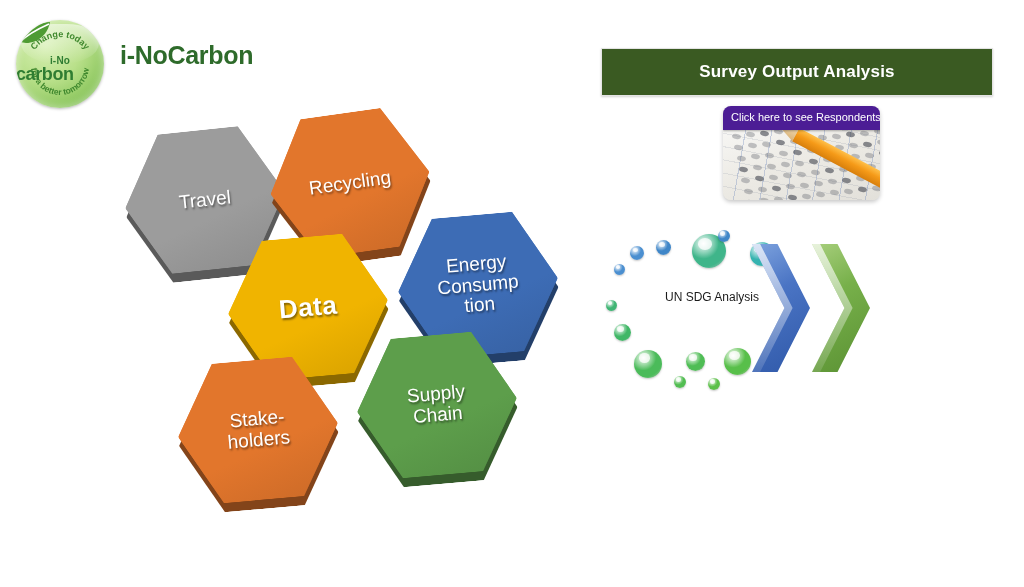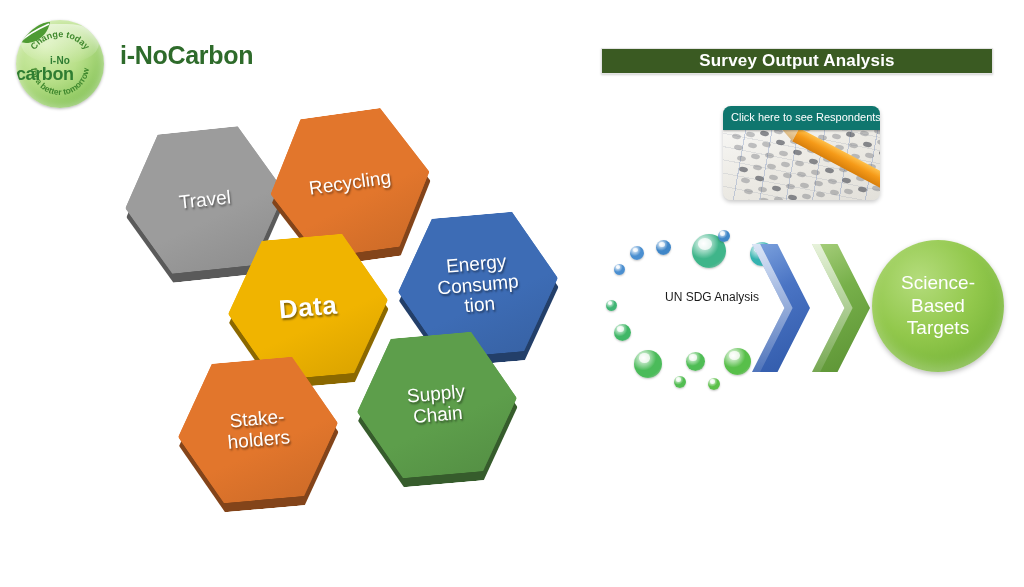--- a/index.html
+++ b/index.html
@@ -70,21 +70,21 @@
     text-align:center;color:#ffffff;
     font-size:19px;line-height:1.08;
     text-shadow:1px 2px 2px rgba(0,0,0,.45);
     padding:0 16px;box-sizing:border-box;
     pointer-events:none;
   }
   .hex.big .lbl{font-size:26px;font-weight:bold;letter-spacing:.5px;}
 
   
   .panel-header{
-    position:absolute;left:601px;top:48px;width:392px;height:26px;
+    position:absolute;left:601px;top:48px;width:392px;height:48px;
     background:#3a5a22;
     border:1px solid #e3e3e3;
     box-shadow:0 1px 2px rgba(0,0,0,.18);
     display:flex;align-items:center;justify-content:center;
     box-sizing:border-box;
   }
   .panel-header .t{
     color:#ffffff;font-size:17px;font-weight:bold;letter-spacing:.2px;
   }
 
@@ -121,21 +121,21 @@
     position:absolute;left:4px;top:0;width:20px;height:15px;
     background:linear-gradient(180deg,#f3dcb4,#d9b378);
     clip-path:polygon(100% 0,100% 100%,0 50%);
   }
   .pencil .tiplead{
     position:absolute;left:0px;top:4.5px;width:8px;height:6px;
     background:#2e2e2e;clip-path:polygon(100% 0,100% 100%,0 50%);
   }
   .badge{
     position:absolute;
-    background:#0f766e;color:#fff;
+    background:#4c1d95;color:#fff;
     font-size:11px;line-height:1;
     padding:6px 8px 7px 8px;
     white-space:nowrap;
     box-shadow:0 1px 2px rgba(0,0,0,.3);
   }
   .badge-resp{left:0px;top:0px;}
 
   
   .sdg{position:absolute;left:600px;top:228px;width:410px;height:160px;}
   .bubbles{position:absolute;left:0;top:0;width:215px;height:160px;}
@@ -411,19 +411,16 @@
 
     <div class="chev chev1">
       <div class="a"></div>
         <div class="hi"></div>
     </div>
     <div class="chev chev2">
       <div class="a"></div>
         <div class="hi"></div>
     </div>
 
-    <div class="sbt">
-      <span id="sbtText">Science-<br>Based<br>Targets</span>
-    </div>
   </div>
 
 
 </div>
 
 </body></html>

